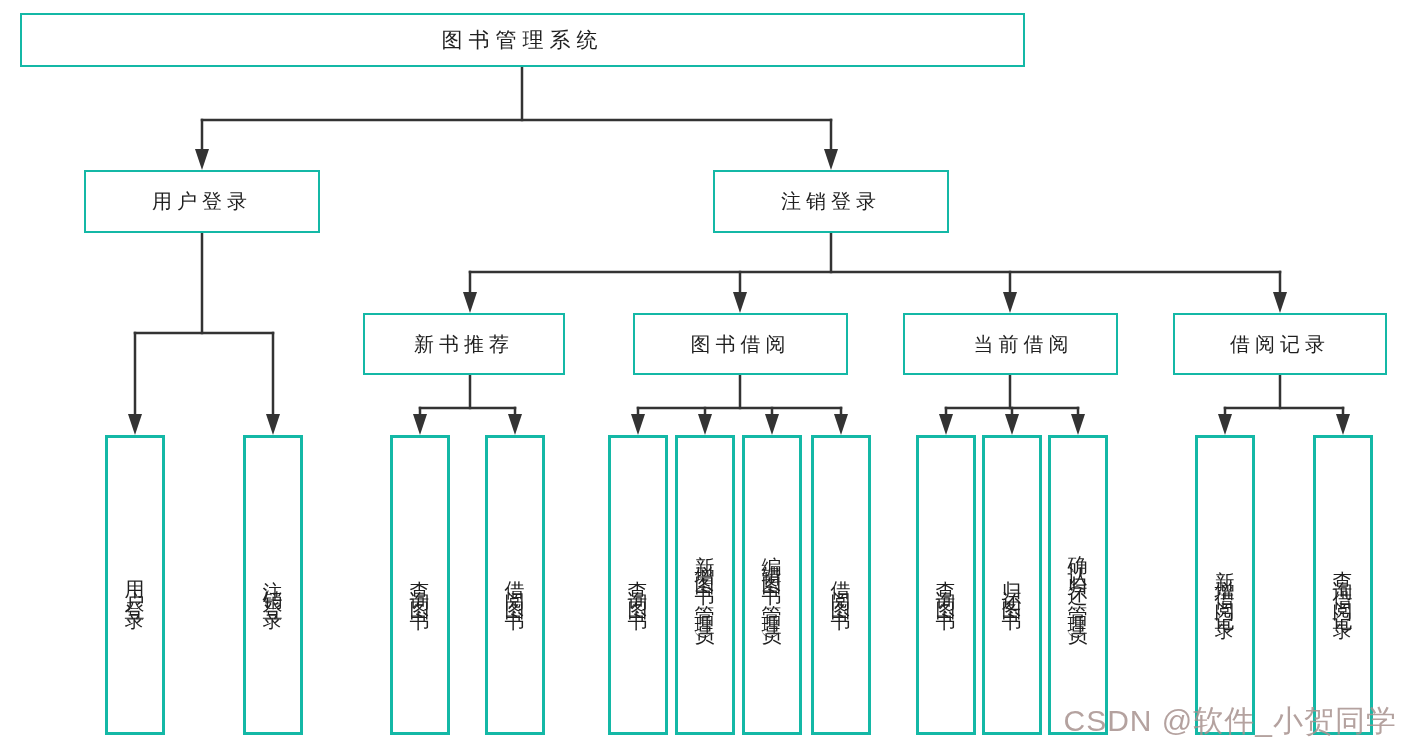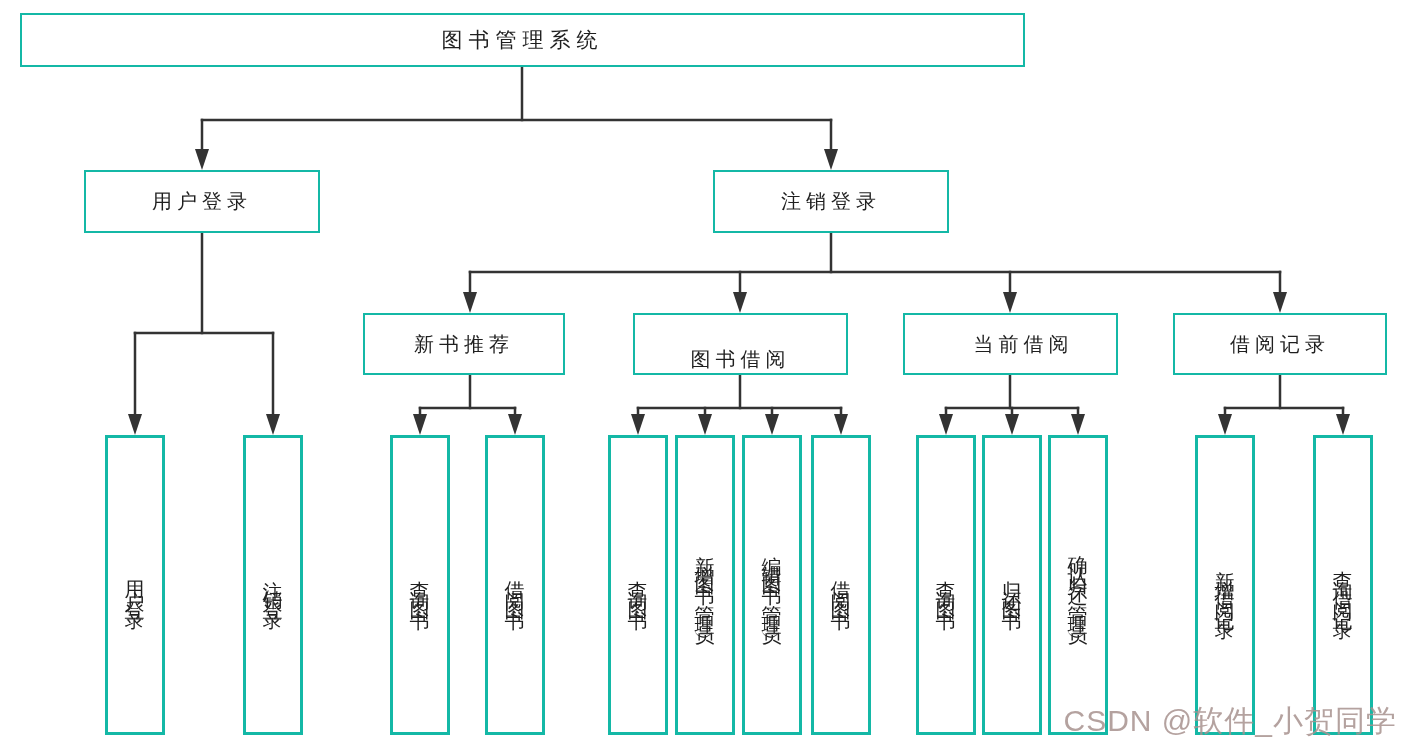--- a/index.html
+++ b/index.html
@@ -148,21 +148,21 @@
   <div class="box hlabel" style="left:84px; top:170px; width:236px; height:63px;">
     <span>用户登录</span>
   </div>
   <div class="box hlabel" style="left:713px; top:170px; width:236px; height:63px;">
     <span>注销登录</span>
   </div>
 
   <div class="box hlabel" style="left:363px; top:313px; width:202px; height:62px;">
     <span>新书推荐</span>
   </div>
-  <div class="box hlabel" style="left:633px; top:313px; width:215px; height:62px;align-items:flex-end;">
+  <div class="box hlabel" style="left:633px; top:313px; width:215px; height:62px;">
     <span>图书借阅</span>
   </div>
   <div class="box hlabel" style="left:903px; top:313px; width:215px; height:62px;padding-left:26px;">
     <span>当前借阅</span>
   </div>
   <div class="box hlabel" style="left:1173px; top:313px; width:214px; height:62px;">
     <span>借阅记录</span>
   </div>
 
   <div class="box leaf" style="left:105px; top:435px; width:60px; height:300px;">

